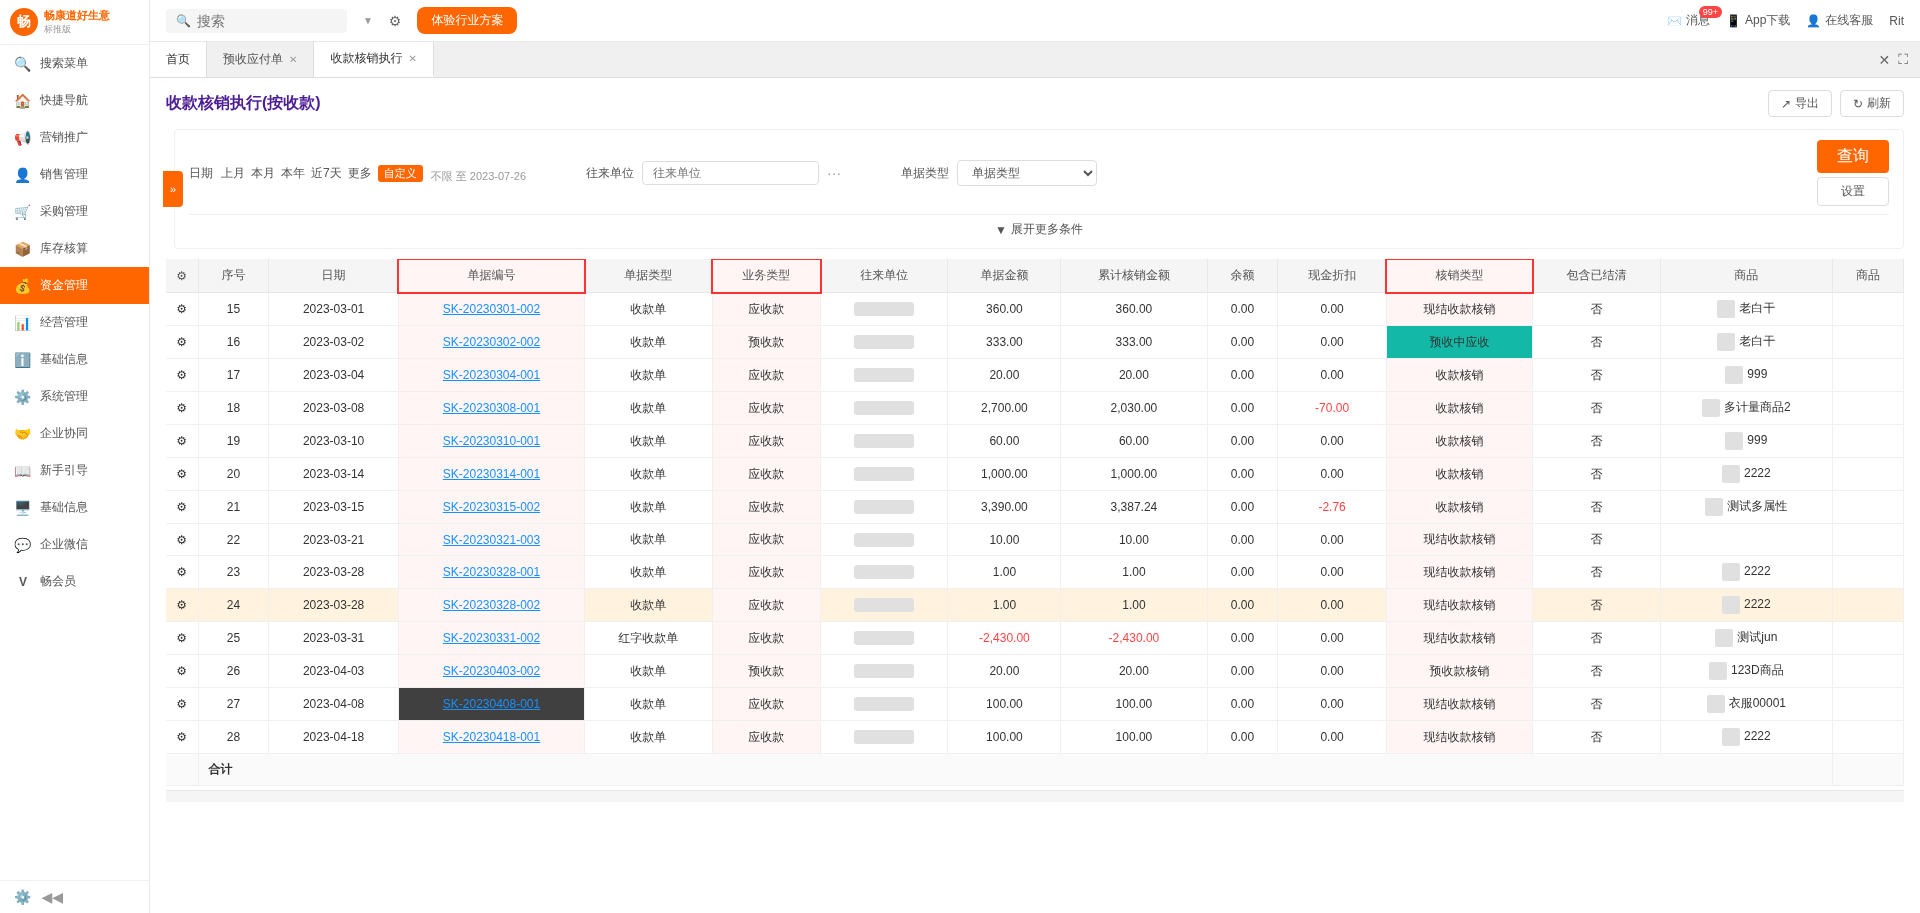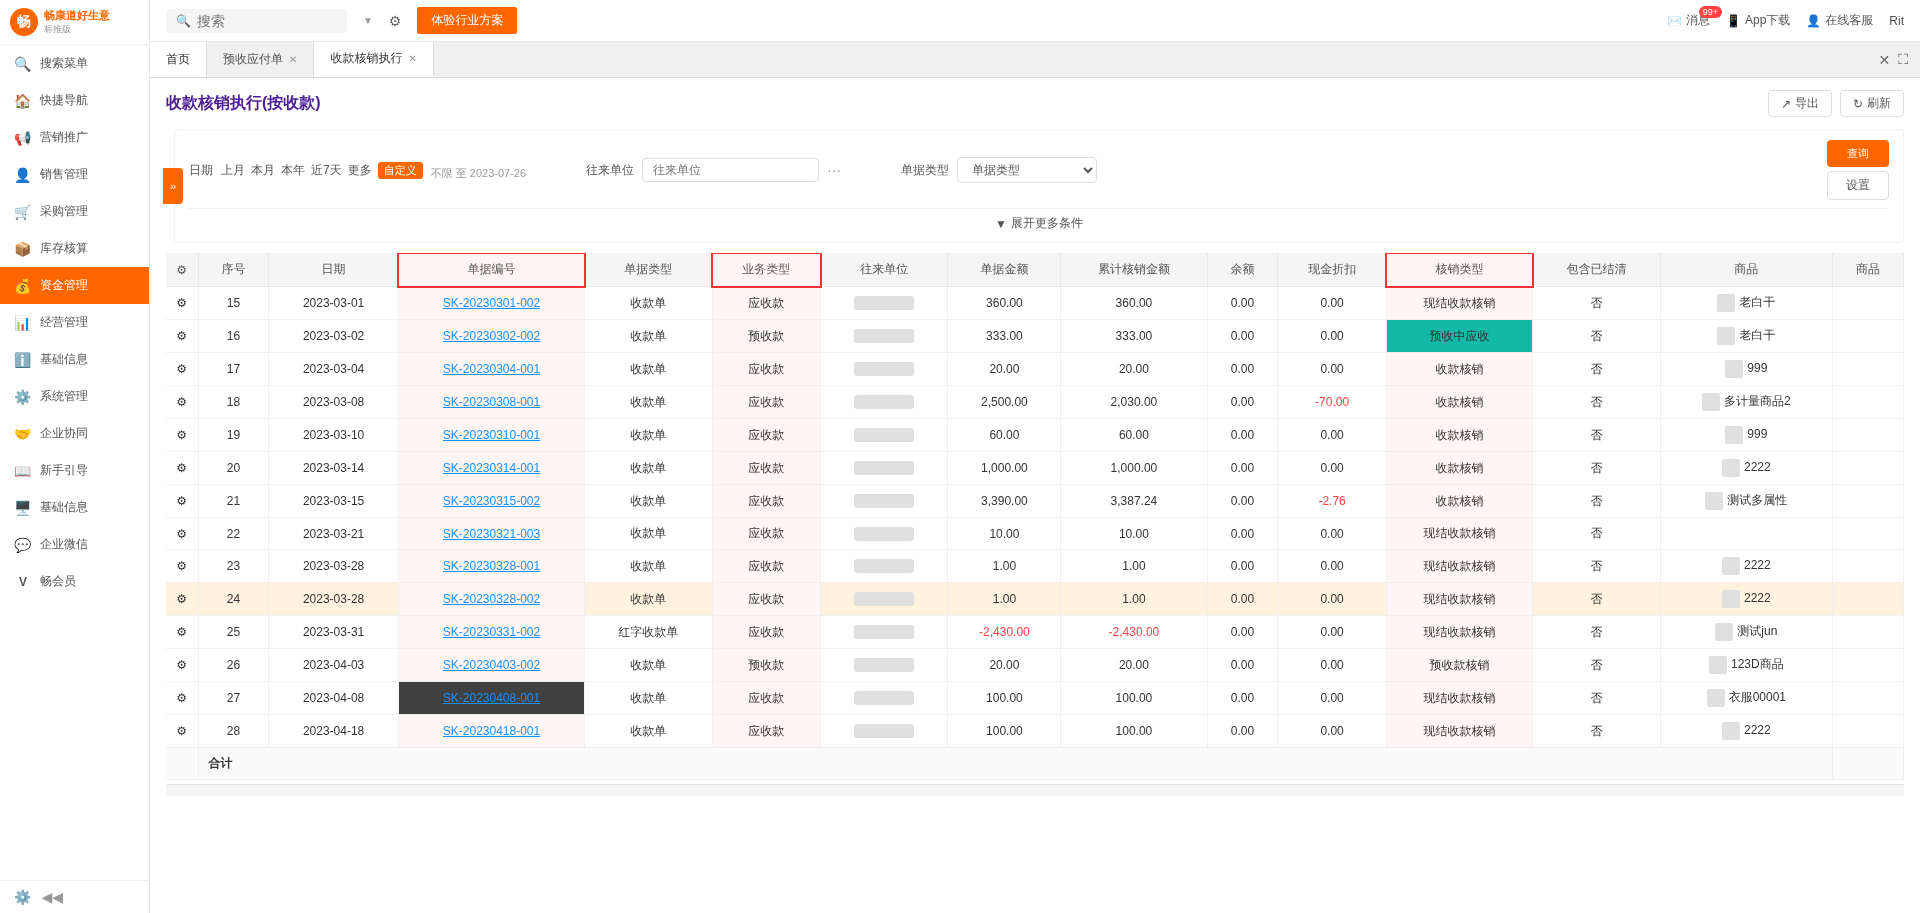--- a/index.html
+++ b/index.html
@@ -19,21 +19,21 @@
 
     
     .main { flex: 1; display: flex; flex-direction: column; overflow: hidden; }
 
     
     .topbar { height: 42px; background: #fff; border-bottom: 1px solid #e8e8e8; display: flex; align-items: center; padding: 0 16px; gap: 16px; flex-shrink: 0; }
     .topbar-input-wrap { display: flex; align-items: center; background: #f5f5f5; border-radius: 4px; padding: 4px 10px; gap: 6px; min-width: 180px; }
     .topbar-input { border: none; background: transparent; font-size: 14px; outline: none; width: 140px; color: #a21caf; }
     .topbar-arrow { color: #999; font-size: 10px; cursor: pointer; }
     .topbar-gear { color: #666; font-size: 14px; cursor: pointer; }
-    .topbar-btn-solution { background: #ff6600; color: #fff; border: none; border-radius: 2px; padding: 5px 14px; font-size: 12px; cursor: pointer; }
+    .topbar-btn-solution { background: #ff6600; color: #fff; border: none; border-radius: 8px; padding: 5px 14px; font-size: 12px; cursor: pointer; }
     .topbar-right { margin-left: auto; display: flex; align-items: center; gap: 16px; }
     .topbar-msg { display: flex; align-items: center; gap: 4px; color: #555; font-size: 12px; cursor: pointer; position: relative; }
     .topbar-badge { position: absolute; top: -6px; right: -12px; background: #ff4444; color: #fff; border-radius: 10px; font-size: 9px; padding: 1px 4px; }
     .topbar-app { display: flex; align-items: center; gap: 4px; color: #555; font-size: 12px; cursor: pointer; }
     .topbar-service { display: flex; align-items: center; gap: 4px; color: #555; font-size: 12px; cursor: pointer; }
     .topbar-user { color: #555; font-size: 12px; cursor: pointer; }
 
     
     .tabs { display: flex; align-items: center; background: #f0f0f0; height: 36px; flex-shrink: 0; padding-left: 0; border-bottom: 1px solid #ddd; }
     .tab { display: flex; align-items: center; gap: 6px; padding: 0 16px; height: 100%; font-size: 12px; cursor: pointer; background: #f0f0f0; color: #555; border-right: 1px solid #ddd; position: relative; }
@@ -57,21 +57,21 @@
     .filter-row { display: flex; align-items: center; gap: 20px; flex-wrap: wrap; }
     .filter-group { display: flex; align-items: center; gap: 8px; }
     .filter-label { color: #555; font-size: 12px; white-space: nowrap; }
     .filter-date-row { display: flex; align-items: center; gap: 6px; font-size: 12px; color: #555; }
     .filter-date-link { color: #555; cursor: pointer; }
     .filter-date-custom { background: #ff6600; color: #fff; border-radius: 3px; padding: 1px 6px; font-size: 11px; cursor: pointer; }
     .filter-date-sub { color: #999; font-size: 11px; margin-top: 6px; }
     .filter-input { border: 1px solid #ddd; border-radius: 4px; padding: 4px 10px; font-size: 12px; color: #999; min-width: 160px; outline: none; }
     .filter-select { border: 1px solid #ddd; border-radius: 4px; padding: 4px 10px; font-size: 12px; color: #555; min-width: 140px; outline: none; background: #fff; }
     .filter-ellipsis { color: #999; font-size: 14px; }
-    .filter-btn-query { background: #ff6600; color: #fff; border: none; border-radius: 4px; padding: 6px 20px; font-size: 11px; cursor: pointer; }
+    .filter-btn-query { background: #ff6600; color: #fff; border: none; border-radius: 4px; padding: 6px 20px; font-size: 16px; cursor: pointer; }
     .filter-btn-settings { background: #fff; color: #555; border: 1px solid #ddd; border-radius: 4px; padding: 5px 16px; font-size: 12px; cursor: pointer; }
     .filter-expand { display: flex; align-items: center; justify-content: center; gap: 4px; color: #555; font-size: 12px; cursor: pointer; margin-top: 8px; border-top: 1px solid #f0f0f0; padding-top: 6px; }
     table { width: 100%; border-collapse: collapse; font-size: 12px; }
     th { background: #f5f5f5; color: #555; font-weight: 500; padding: 8px 10px; text-align: center; border-bottom: 1px solid #e8e8e8; border-right: 1px solid #e8e8e8; white-space: nowrap; }
     td { padding: 7px 10px; text-align: center; border-bottom: 1px solid #f0f0f0; border-right: 1px solid #f0f0f0; color: #333; white-space: nowrap; }
     tr.highlight td { background: #fff3e0; }
     .link { color: #1890ff; cursor: pointer; text-decoration: underline; }
     .negative { color: #ff4444; }
     .blurred { background: #e0e0e0; border-radius: 3px; color: transparent; min-width: 60px; display: inline-block; height: 14px; }
     .gear-col { width: 32px; }
@@ -336,21 +336,21 @@
     <td></td>
   </tr>
               <tr>
     <td style="cursor:pointer;"><span>⚙</span></td>
     <td>18</td>
     <td>2023-03-08</td>
     <td style="background:#fff5f5;"><a class="link">SK-20230308-001</a></td>
     <td>收款单</td>
     <td style="background:#fff5f5;">应收款</td>
     <td><span class="blurred">&nbsp;&nbsp;&nbsp;&nbsp;&nbsp;&nbsp;&nbsp;&nbsp;&nbsp;</span></td>
-    <td class="">2,500.00</td>
+    <td class="">2,700.00</td>
     <td class="">2,030.00</td>
     <td>0.00</td>
     <td class="negative">-70.00</td>
     <td style="background:#fff5f5;">收款核销</td>
     <td>否</td>
     <td><span style="display:inline-block;width:18px;height:18px;background:#e0e0e0;border-radius:2px;vertical-align:middle;margin-right:4px;"></span>多计量商品2</td>
     <td></td>
   </tr>
               <tr>
     <td style="cursor:pointer;"><span>⚙</span></td>

